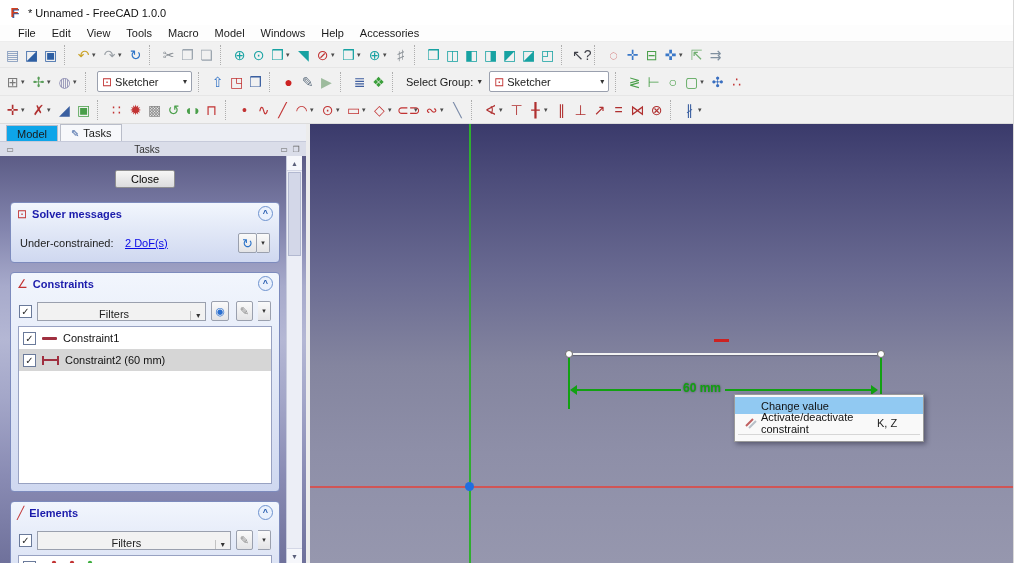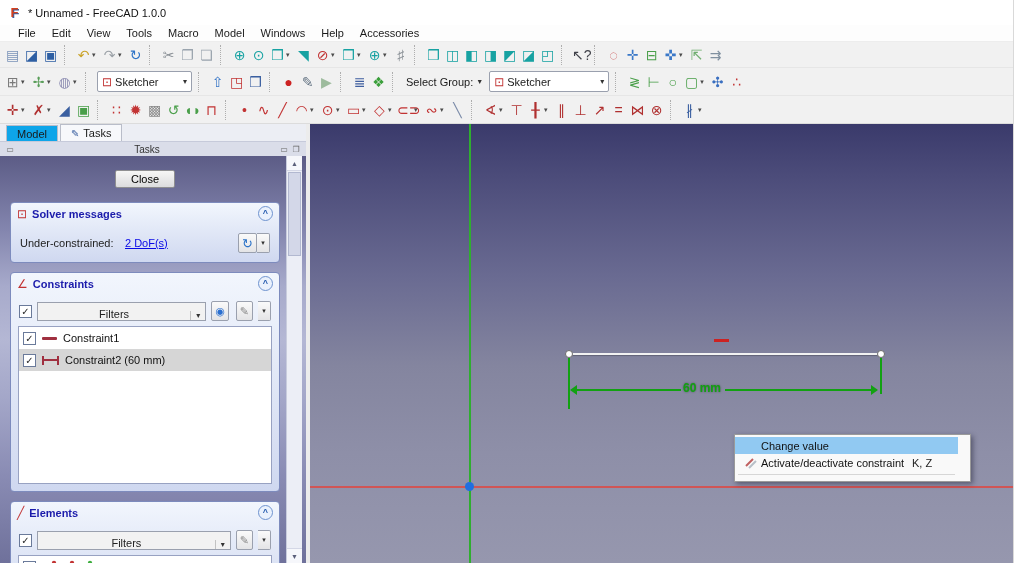--- a/index.html
+++ b/index.html
@@ -100,22 +100,22 @@
 .hmark { position:absolute; left:404px; top:215px; width:15px; height:3px; }
 .ext { position:absolute; width:2px; }
 .e1 { left:258px; top:234px; height:51px; } .e2 { left:570px; top:234px; height:36px; }
 .dseg { position:absolute; top:265px; height:2px; }
 .d1 { left:266px; width:105px; } .d2 { left:415px; width:148px; }
 .arr { position:absolute; top:261px; width:0; height:0; border-top:5px solid transparent; border-bottom:5px solid transparent; }
 .aL { left:260px; } .aR { left:561px; }
 .dtext { position:absolute; left:368px; top:257px; width:48px; text-align:center; font-size:12px; font-weight:bold;
   text-shadow:0 0 2px rgba(0,40,0,.5); }
 
-.ctx { position:absolute; left:424px; top:270px; width:237px; background:#f9f9f9; border:1px solid #9a9a9a;
-  box-shadow:2px 2px 5px rgba(20,20,40,.45); padding:2px 12px 3px 0;margin-top:40px; }
+.ctx { position:absolute; left:424px; top:270px; width:190px; background:#f9f9f9; border:1px solid #9a9a9a;
+  box-shadow:2px 2px 5px rgba(20,20,40,.45); padding:2px 0 3px 0; }
 .ctx-item { display:flex; align-items:center; height:17px; padding:0 6px 0 4px; cursor:default; }
 .ctx-item.hl { background:#91c9f2; }
 .ctx-icon { width:22px; height:14px; flex:none; display:flex; align-items:center; justify-content:center; }
 .ctx-label { flex:1; color:#111; }
 .ctx-short { width:40px; text-align:left; color:#222; }
 .ctx-sep { height:1px; background:#d6d6d6; margin:3px 3px; }
 </style>
 </head>
 <body>
 

